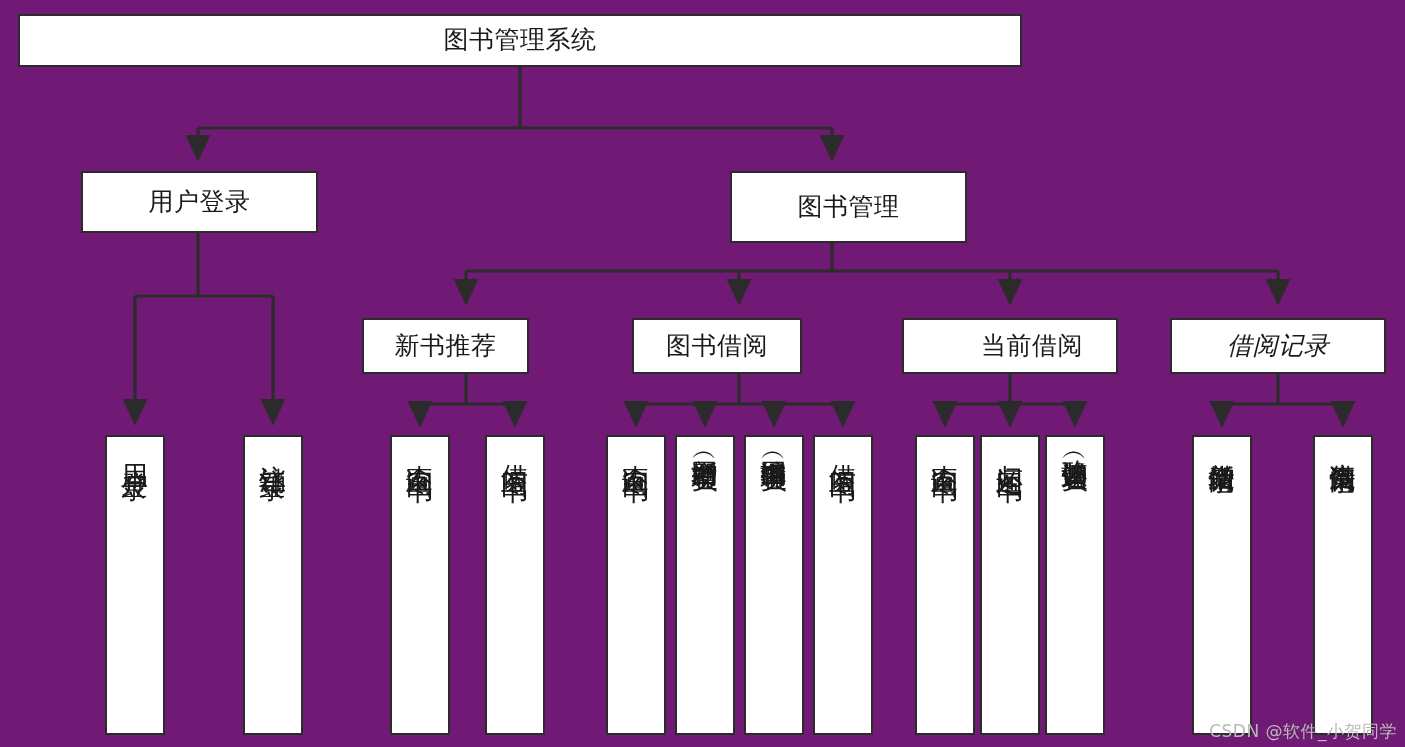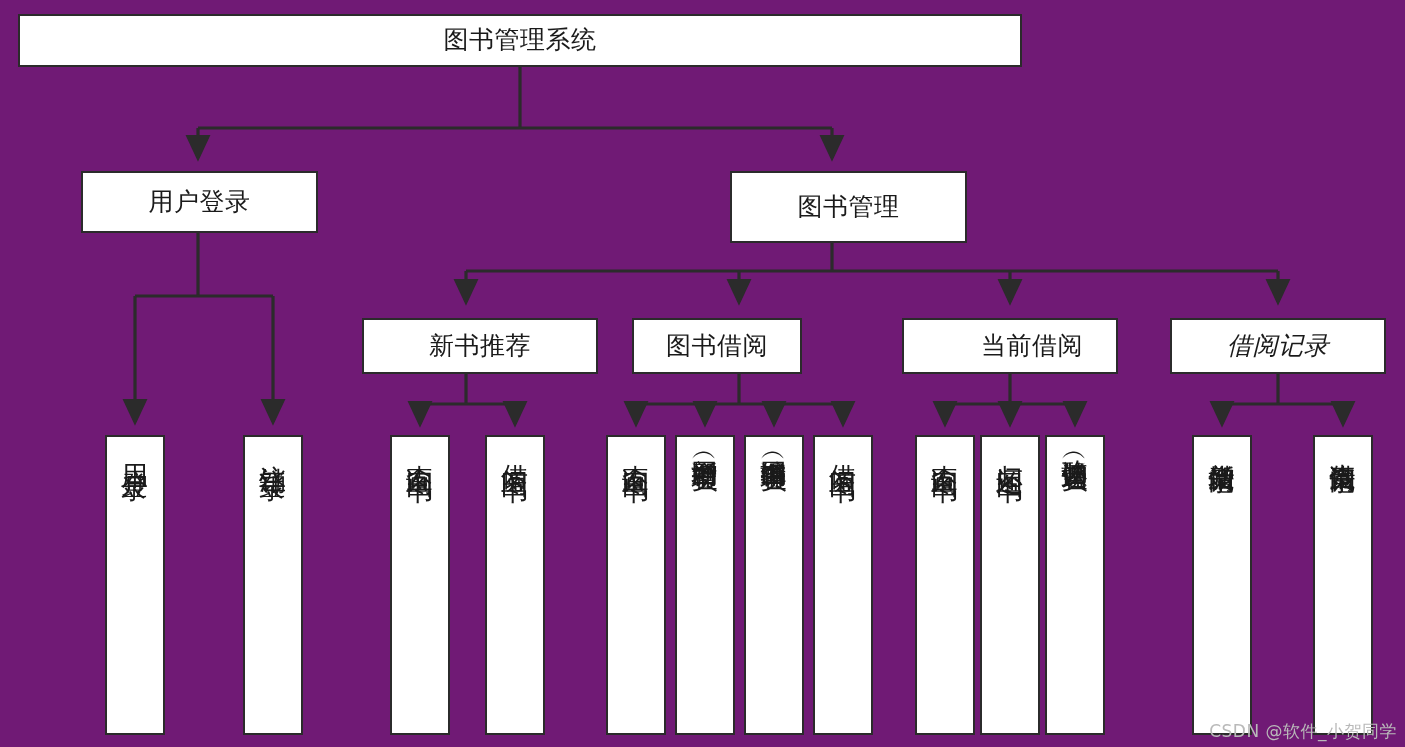--- a/index.html
+++ b/index.html
@@ -130,21 +130,21 @@
     <span class="node-label h-label">图书管理系统</span>
   </div>
 
   <div class="node-box" style="left:81px; top:171px; width:237px; height:62px;">
     <span class="node-label h-label">用户登录</span>
   </div>
   <div class="node-box" style="left:711px; top:171px; width:237px; height:72px;margin-left:19px;">
     <span class="node-label h-label">图书管理</span>
   </div>
 
-  <div class="node-box" style="left:362px; top:318px; width:236px; height:56px;">
+  <div class="node-box" style="left:362px; top:318px; width:167px; height:56px;">
     <span class="node-label h-label">新书推荐</span>
   </div>
   <div class="node-box" style="left:632px; top:318px; width:170px; height:56px;">
     <span class="node-label h-label">图书借阅</span>
   </div>
   <div class="node-box" style="left:902px; top:318px; width:216px; height:56px;padding-left:44px;">
     <span class="node-label h-label">当前借阅</span>
   </div>
   <div class="node-box" style="left:1170px; top:318px; width:216px; height:56px;font-style:italic;">
     <span class="node-label h-label">借阅记录</span>

